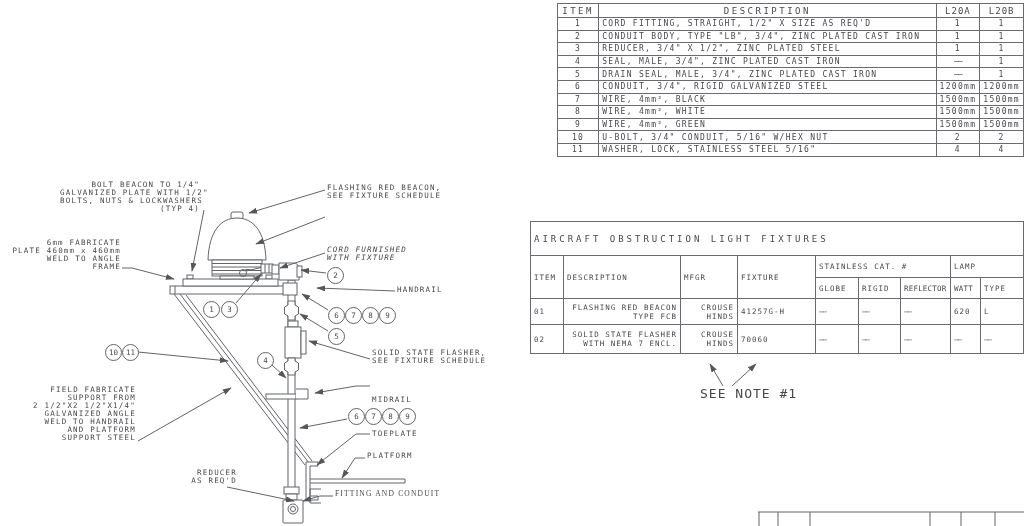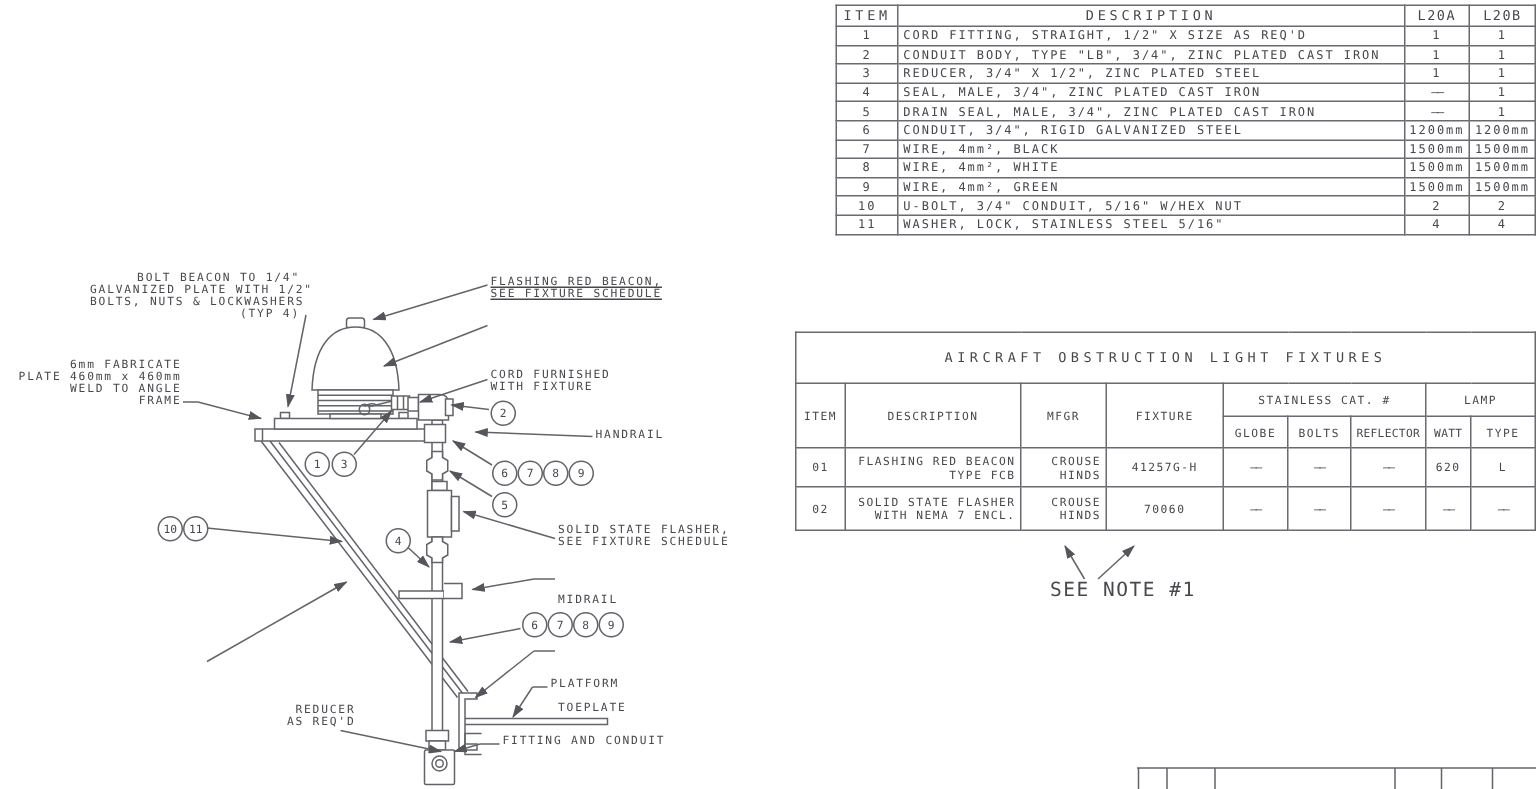--- a/index.html
+++ b/index.html
@@ -17,21 +17,21 @@
   table{border-collapse:collapse;table-layout:fixed;color:#47484c;}
   td{border:1px solid #6a6b70;padding:0 3px;overflow:hidden;white-space:nowrap;}
   .ptable{position:absolute;left:557px;top:3px;font-size:8px;letter-spacing:1.3px;}
   .ptable td{height:11.6px;}
   .ptable .hd td{height:13px;font-size:9px;letter-spacing:2.5px;text-align:center;}
   .ptable .hd td.qcol{letter-spacing:1px;}
   .ctr{text-align:center;}
   .dash{text-align:center;letter-spacing:-1px;}
   
   .ftable{position:absolute;left:530px;top:221px;font-size:7.5px;letter-spacing:1px;}
-  .ftable td{text-align:center;}
+  .ftable td{text-align:left;}
   .ftable .title td{height:33px;font-size:9px;letter-spacing:3px;}
   .ftable .h1 td{height:21px;}
   .ftable .h2 td{height:20px;}
   .ftable .tight{letter-spacing:0.2px;}
   .ftable .dr1 td{height:25px;margin-top:36px;}
   .ftable .dr2 td{height:28px;}
   .ftable .ml{text-align:right;line-height:9px;}
   .note{position:absolute;left:700px;top:386px;font-size:13px;letter-spacing:1px;color:#47484c;}
 </style>
 </head>
@@ -161,49 +161,58 @@
     <div>GALVANIZED PLATE WITH 1/2"</div>
     <div>BOLTS, NUTS &amp; LOCKWASHERS</div>
     <div>(TYP 4)</div>
   </div>
   <div class="lbl r" style="left:0px;top:239px;width:121px;">
     <div>6mm FABRICATE</div>
     <div>PLATE 460mm x 460mm</div>
     <div>WELD TO ANGLE</div>
     <div>FRAME</div>
   </div>
+  <div class="lbl r" style="left:16px;top:386px;width:120px;">
+    <div>FIELD FABRICATE</div>
+    <div>SUPPORT FROM</div>
+    <div>2 1/2"X2 1/2"X1/4"</div>
+    <div>GALVANIZED ANGLE</div>
+    <div>WELD TO HANDRAIL</div>
+    <div>AND PLATFORM</div>
+    <div>SUPPORT STEEL</div>
+  </div>
   <div class="lbl r" style="left:167px;top:469px;width:70px;">
     <div>REDUCER</div>
     <div>AS REQ'D</div>
   </div>
-  <div class="lbl" style="left:327px;top:184px;text-decoration:underline;">
+  <div class="lbl" style="left:327px;top:184px;">
     <div>FLASHING RED BEACON,</div>
     <div>SEE FIXTURE SCHEDULE</div>
   </div>
-  <div class="lbl" style="left:327px;top:246px;">
+  <div class="lbl" style="left:327px;top:246px;font-style:italic;">
     <div>CORD FURNISHED</div>
     <div>WITH FIXTURE</div>
   </div>
   <div class="lbl" style="left:397px;top:286px;">
     <div>HANDRAIL</div>
   </div>
   <div class="lbl" style="left:372px;top:349px;">
     <div>SOLID STATE FLASHER,</div>
     <div>SEE FIXTURE SCHEDULE</div>
   </div>
   <div class="lbl" style="left:372px;top:381px;margin-top:15px;">
     <div>MIDRAIL</div>
   </div>
-  <div class="lbl" style="left:372px;top:444px;margin-top:24px;">
+  <div class="lbl" style="left:372px;top:406px;margin-top:24px;">
     <div>TOEPLATE</div>
   </div>
   <div class="lbl" style="left:367px;top:452px;">
     <div>PLATFORM</div>
   </div>
-  <div class="lbl" style="left:335px;top:490px;">
+  <div class="lbl" style="left:335px;top:490px;font-family:Liberation Serif, serif;">
     <div>FITTING AND CONDUIT</div>
   </div>
 
   <div class="balloon" style="left:203px;top:301px;">1</div>
   <div class="balloon" style="left:221px;top:301px;">3</div>
   <div class="balloon" style="left:327px;top:267px;">2</div>
   <div class="balloon" style="left:328px;top:307px;">6</div>
   <div class="balloon" style="left:345px;top:307px;">7</div>
   <div class="balloon" style="left:362px;top:307px;">8</div>
   <div class="balloon" style="left:379px;top:307px;">9</div>
@@ -318,21 +327,21 @@
     <tr class="h1">
       <td rowspan="2">ITEM</td>
       <td rowspan="2">DESCRIPTION</td>
       <td rowspan="2">MFGR</td>
       <td rowspan="2">FIXTURE</td>
       <td colspan="3">STAINLESS CAT. #</td>
       <td colspan="2">LAMP</td>
     </tr>
     <tr class="h2">
       <td>GLOBE</td>
-      <td>BOLTS</td>
+      <td>RIGID</td>
       <td class="tight">REFLECTOR</td>
       <td class="tight">WATT</td>
       <td>TYPE</td>
     </tr>
     <tr class="dr1">
       <td>01</td>
       <td class="ml">
         <div>FLASHING RED BEACON</div>
         <div>TYPE FCB</div>
       </td>

